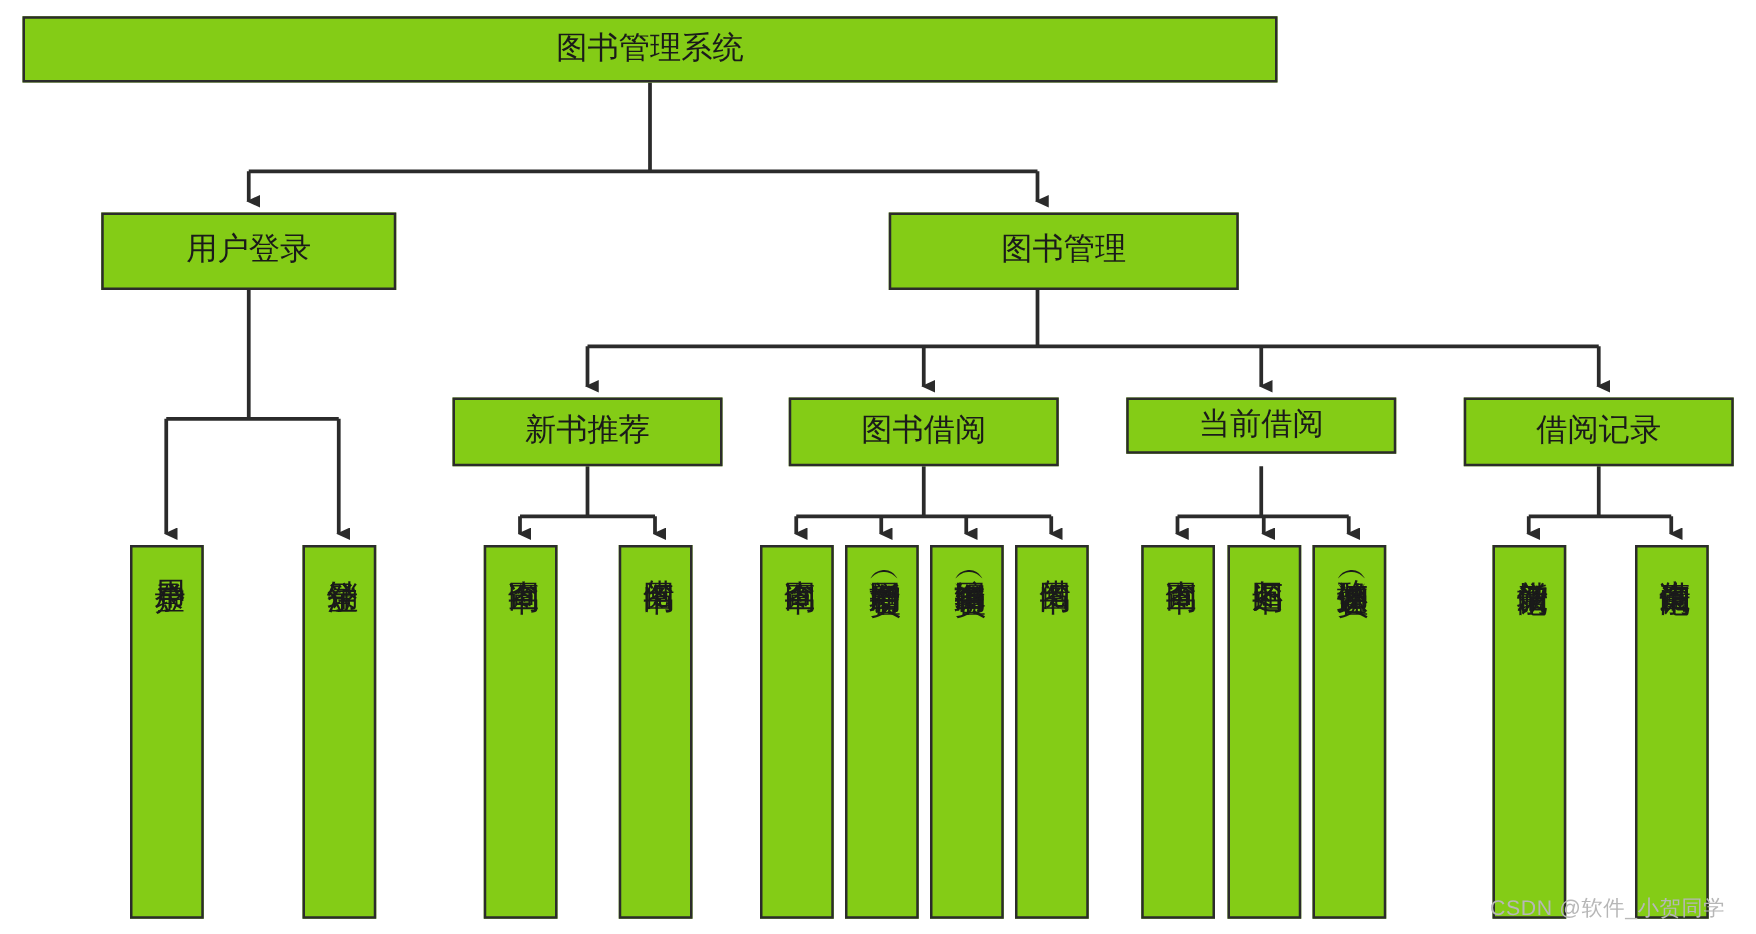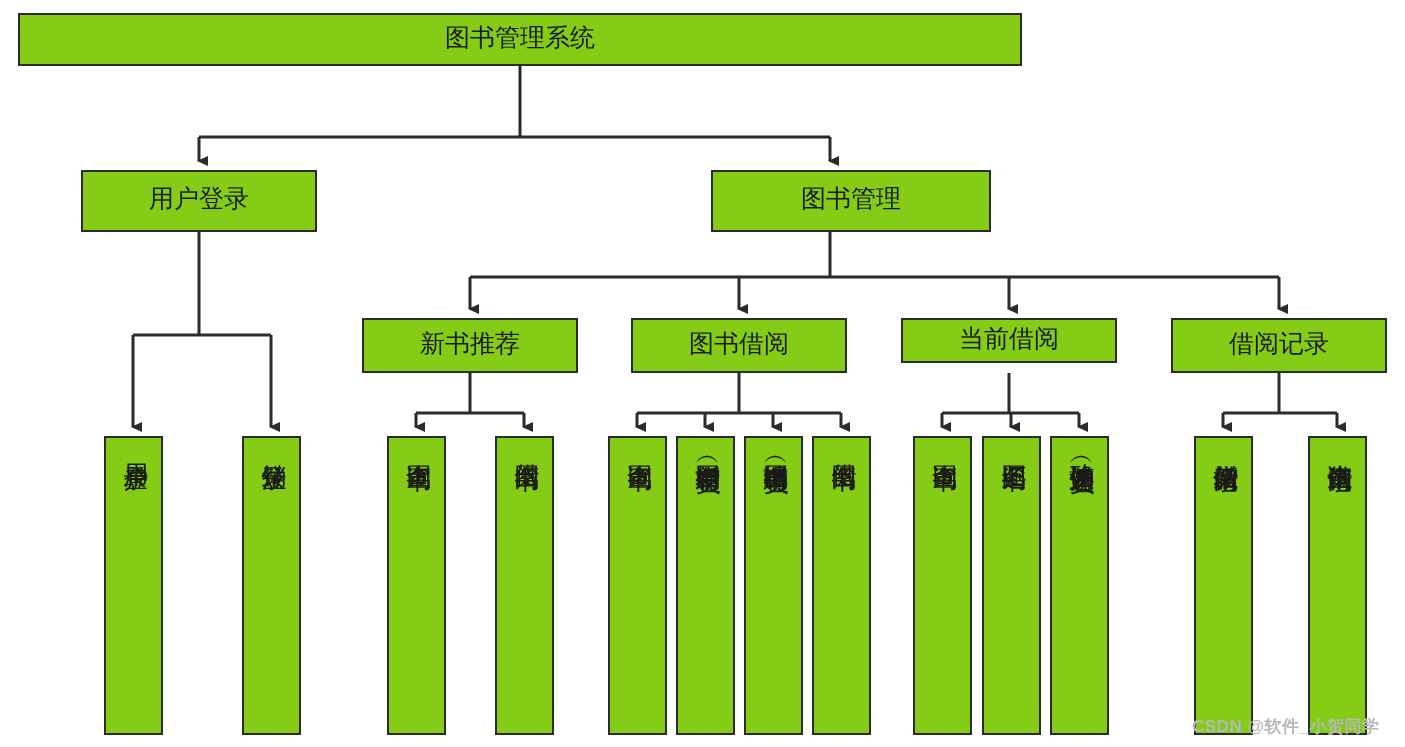--- a/index.html
+++ b/index.html
@@ -52,21 +52,20 @@
     text-orientation: upright;
     white-space: nowrap;
     letter-spacing: 1px;
   }
   .watermark {
     position: absolute;
     font-size: 17px;
     color: #b7b7b7;
     white-space: nowrap;
     letter-spacing: 0.5px;
-    font-weight: bold;
   }
 </style>
 </head>
 <body>
 
 <div id="canvas">
 
   <svg class="edges" viewBox="0 0 1405 747">
     <defs>
       <marker id="arrow" markerWidth="11" markerHeight="11" refX="5" refY="9" orient="auto" markerUnits="userSpaceOnUse">

